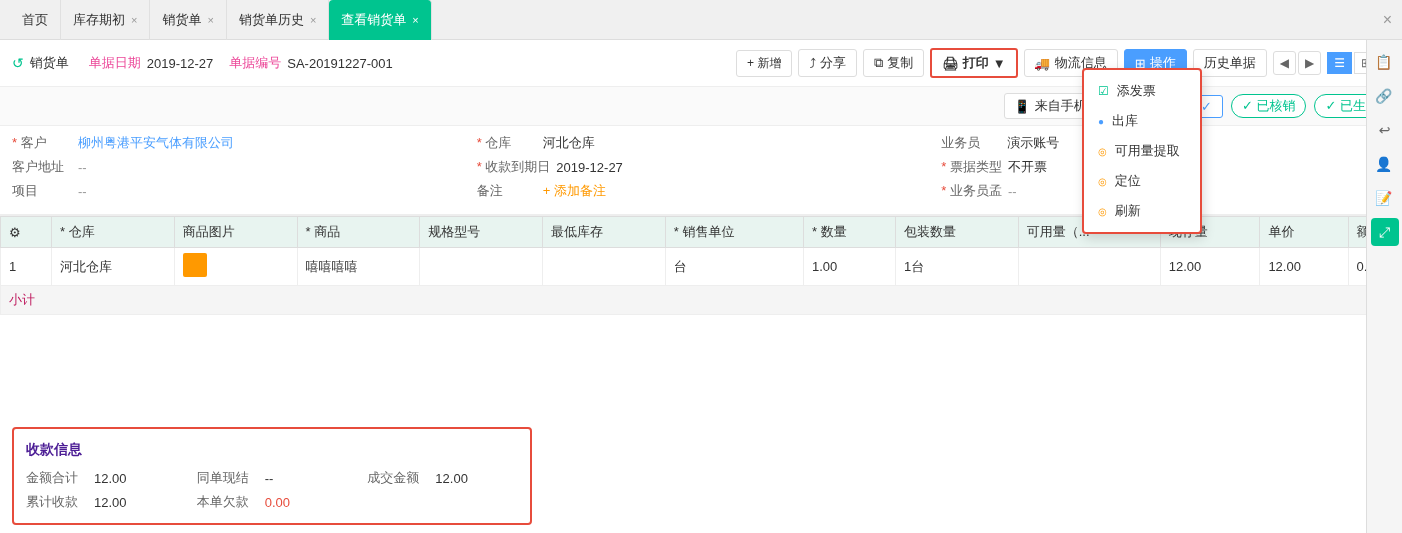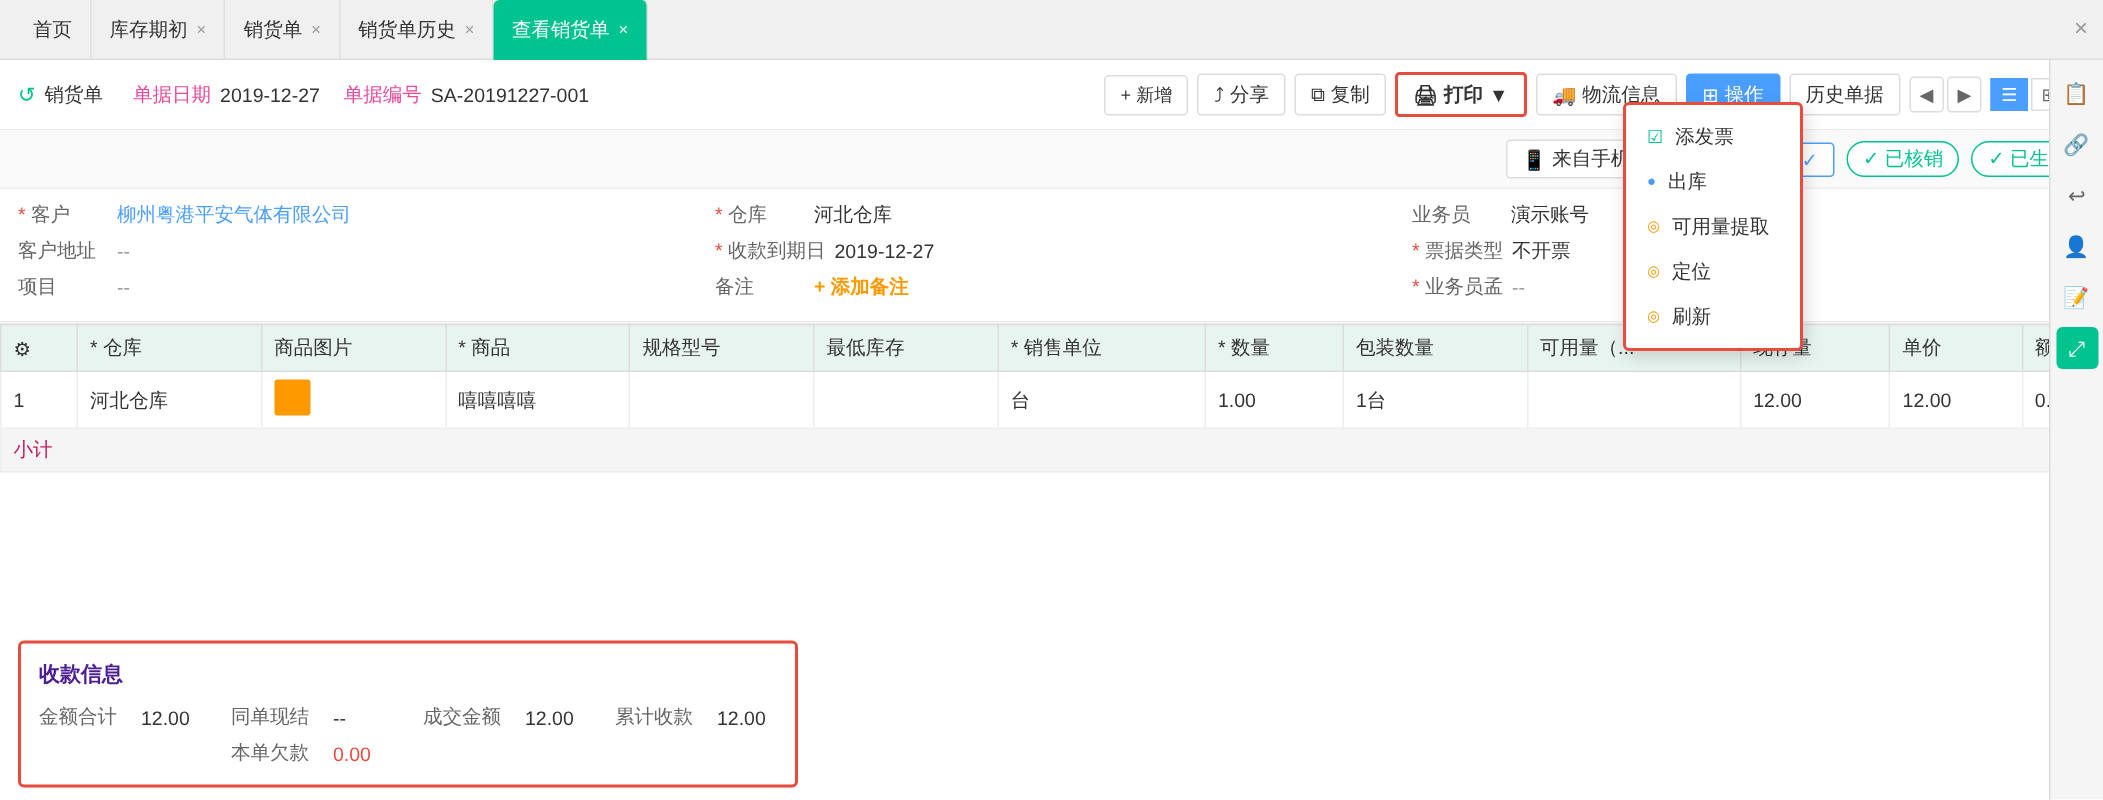--- a/index.html
+++ b/index.html
@@ -121,21 +121,21 @@
     tbody tr:nth-child(even) { background: #f9f9f9; }
     .subtotal-row td { background: #f5f5f5; color: #be185d; }
     .product-img { width: 24px; height: 24px; background: #ff9900; display: inline-block; border-radius: 2px; }
 
     
     .bottom-summary {
       border: 2px solid #e74c3c; margin: 8px 12px; padding: 12px; border-radius: 4px;
       background: #fff; max-width: 520px;
     }
     .summary-title { font-weight: bold; color: #4c1d95; margin-bottom: 10px; font-size: 14px; }
-    .summary-grid { display: grid; grid-template-columns: 1fr 1fr 1fr 1fr; gap: 6px 20px; }
+    .summary-grid { display: grid; grid-template-columns: 1fr 1fr 1fr; gap: 6px 20px; }
     .summary-row { display: flex; align-items: center; gap: 8px; }
     .summary-label { color: #666; min-width: 60px; }
     .summary-value { color: #333; }
     .summary-value.red { color: #e74c3c; }
     .summary-value.orange { color: #ff9900; }
 
     
     .dropdown-menu {
       position: absolute; top: 68px; right: 160px; background: #fff;
       border: 2px solid #e74c3c; border-radius: 4px; z-index: 100;
@@ -303,21 +303,21 @@
           <span class="field-value">不开票</span>
         </div>
       </div>
       <div class="form-row">
         <div class="form-field">
           <span class="field-label">项目</span>
           <span class="field-value dash">--</span>
         </div>
         <div class="form-field">
           <span class="field-label">备注</span>
-          <span class="field-value" style="color:#ff9900; cursor:pointer;font-weight:bold;">
+          <span class="field-value" style="color:#ff9900; cursor:pointer;">
             <span>+</span>
             <span>添加备注</span>
           </span>
         </div>
         <div class="form-field">
           <span class="field-label required">业务员孟</span>
           <span class="field-value dash">--</span>
         </div>
       </div>
     </div>

